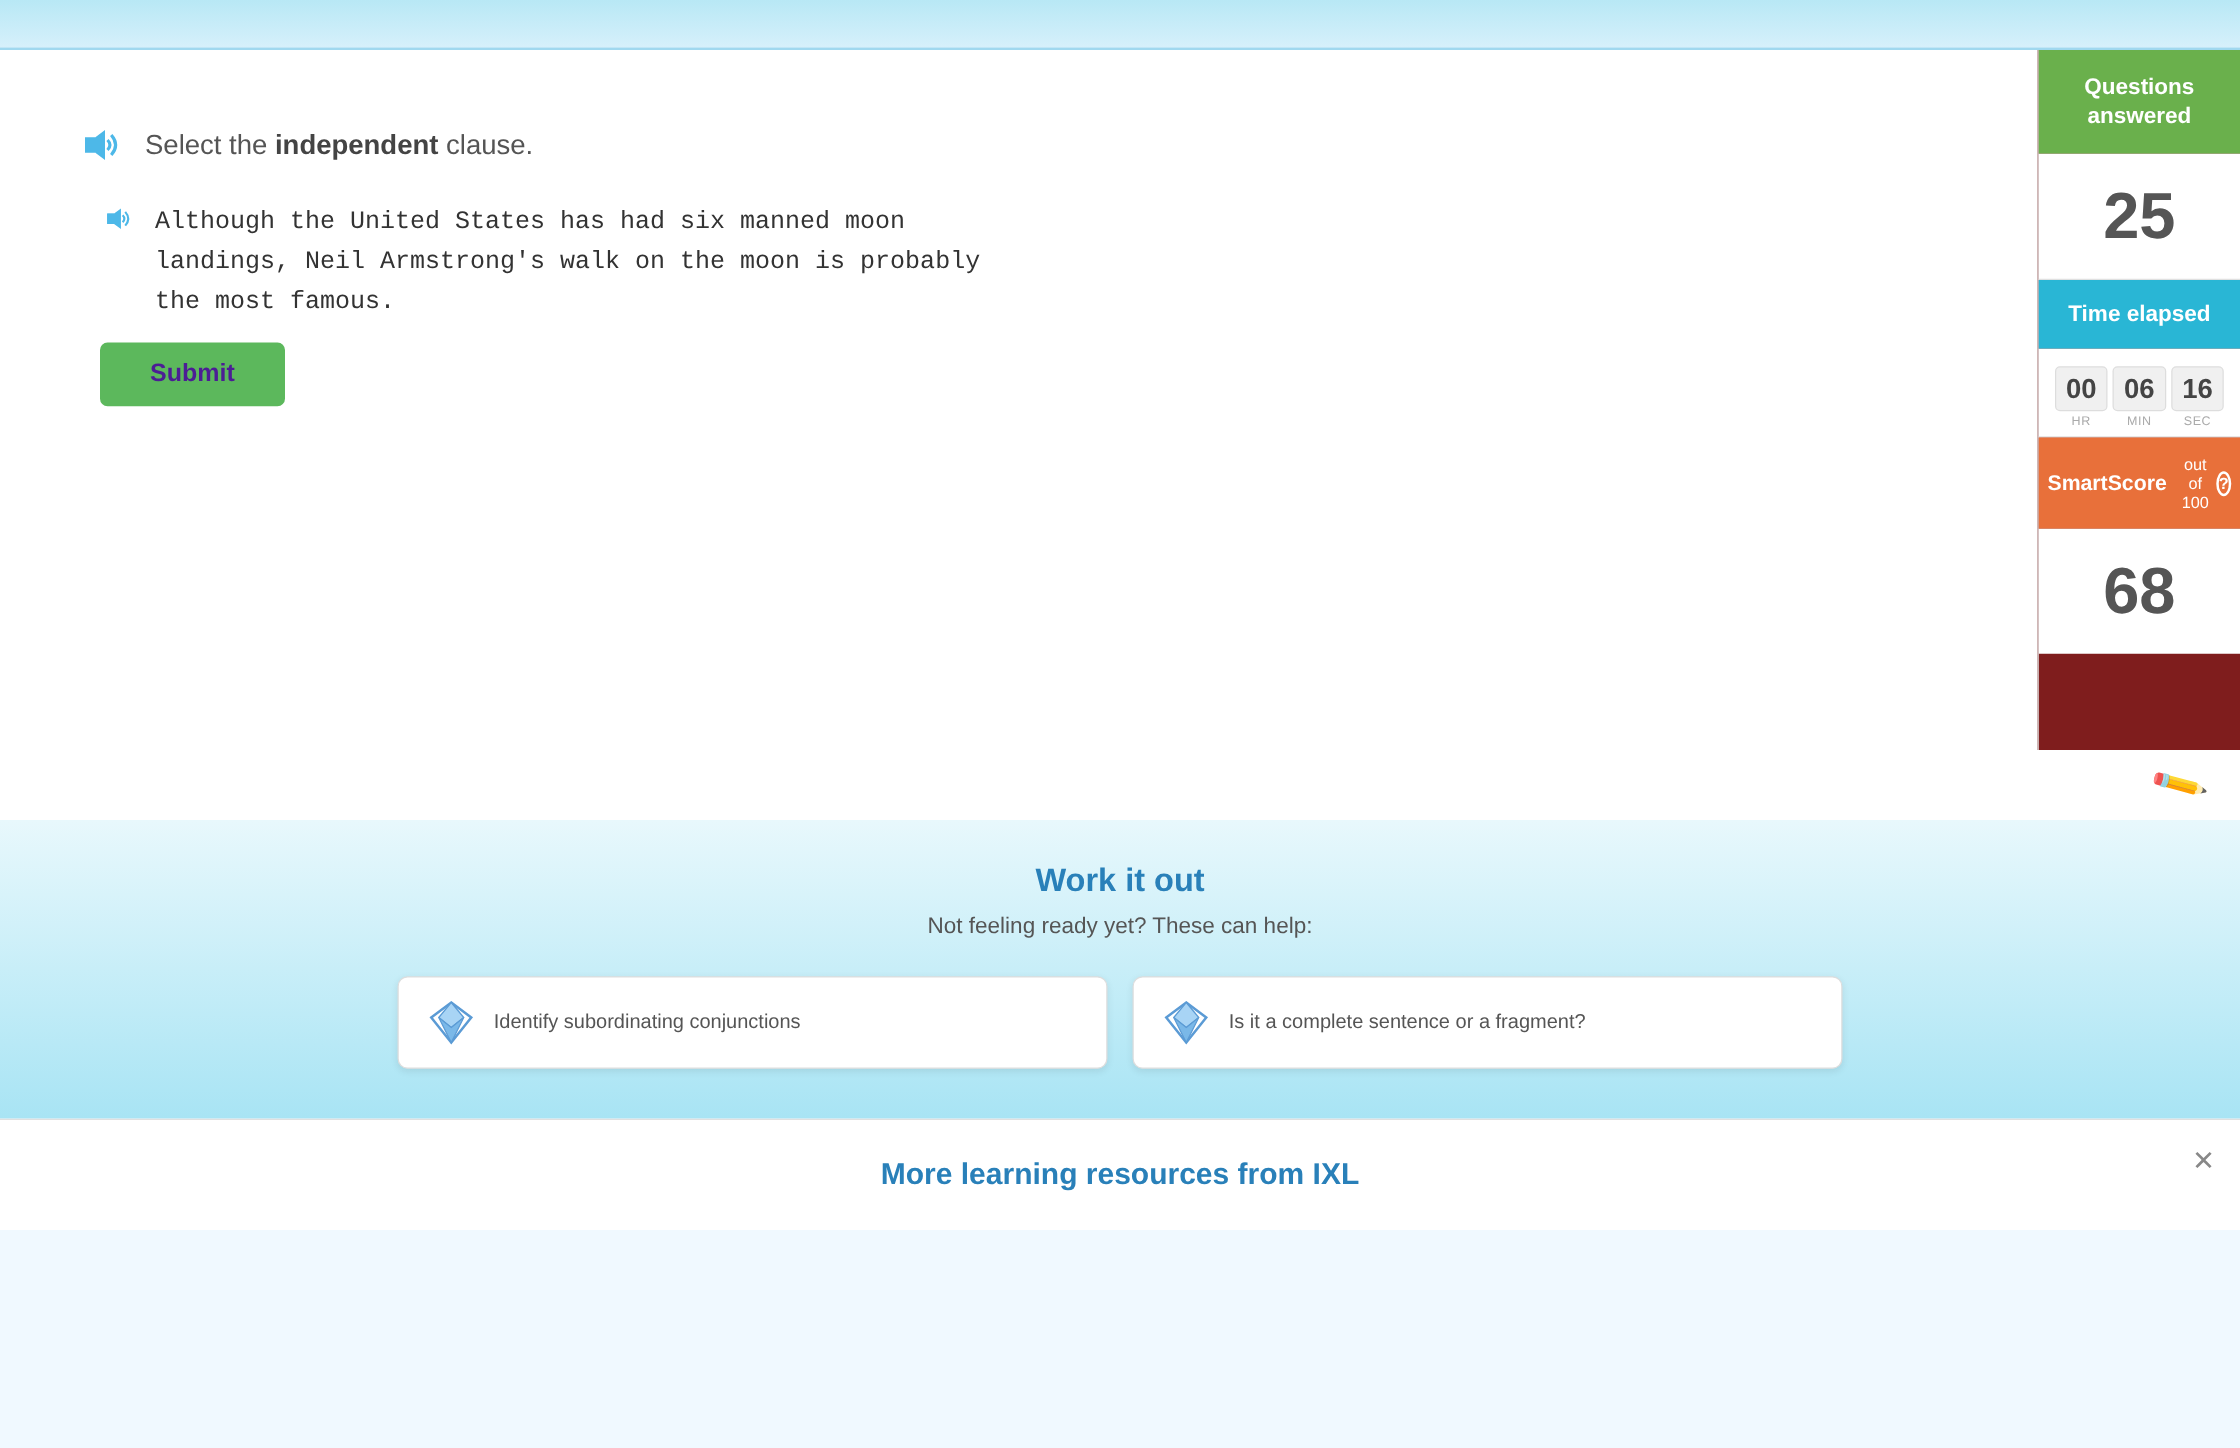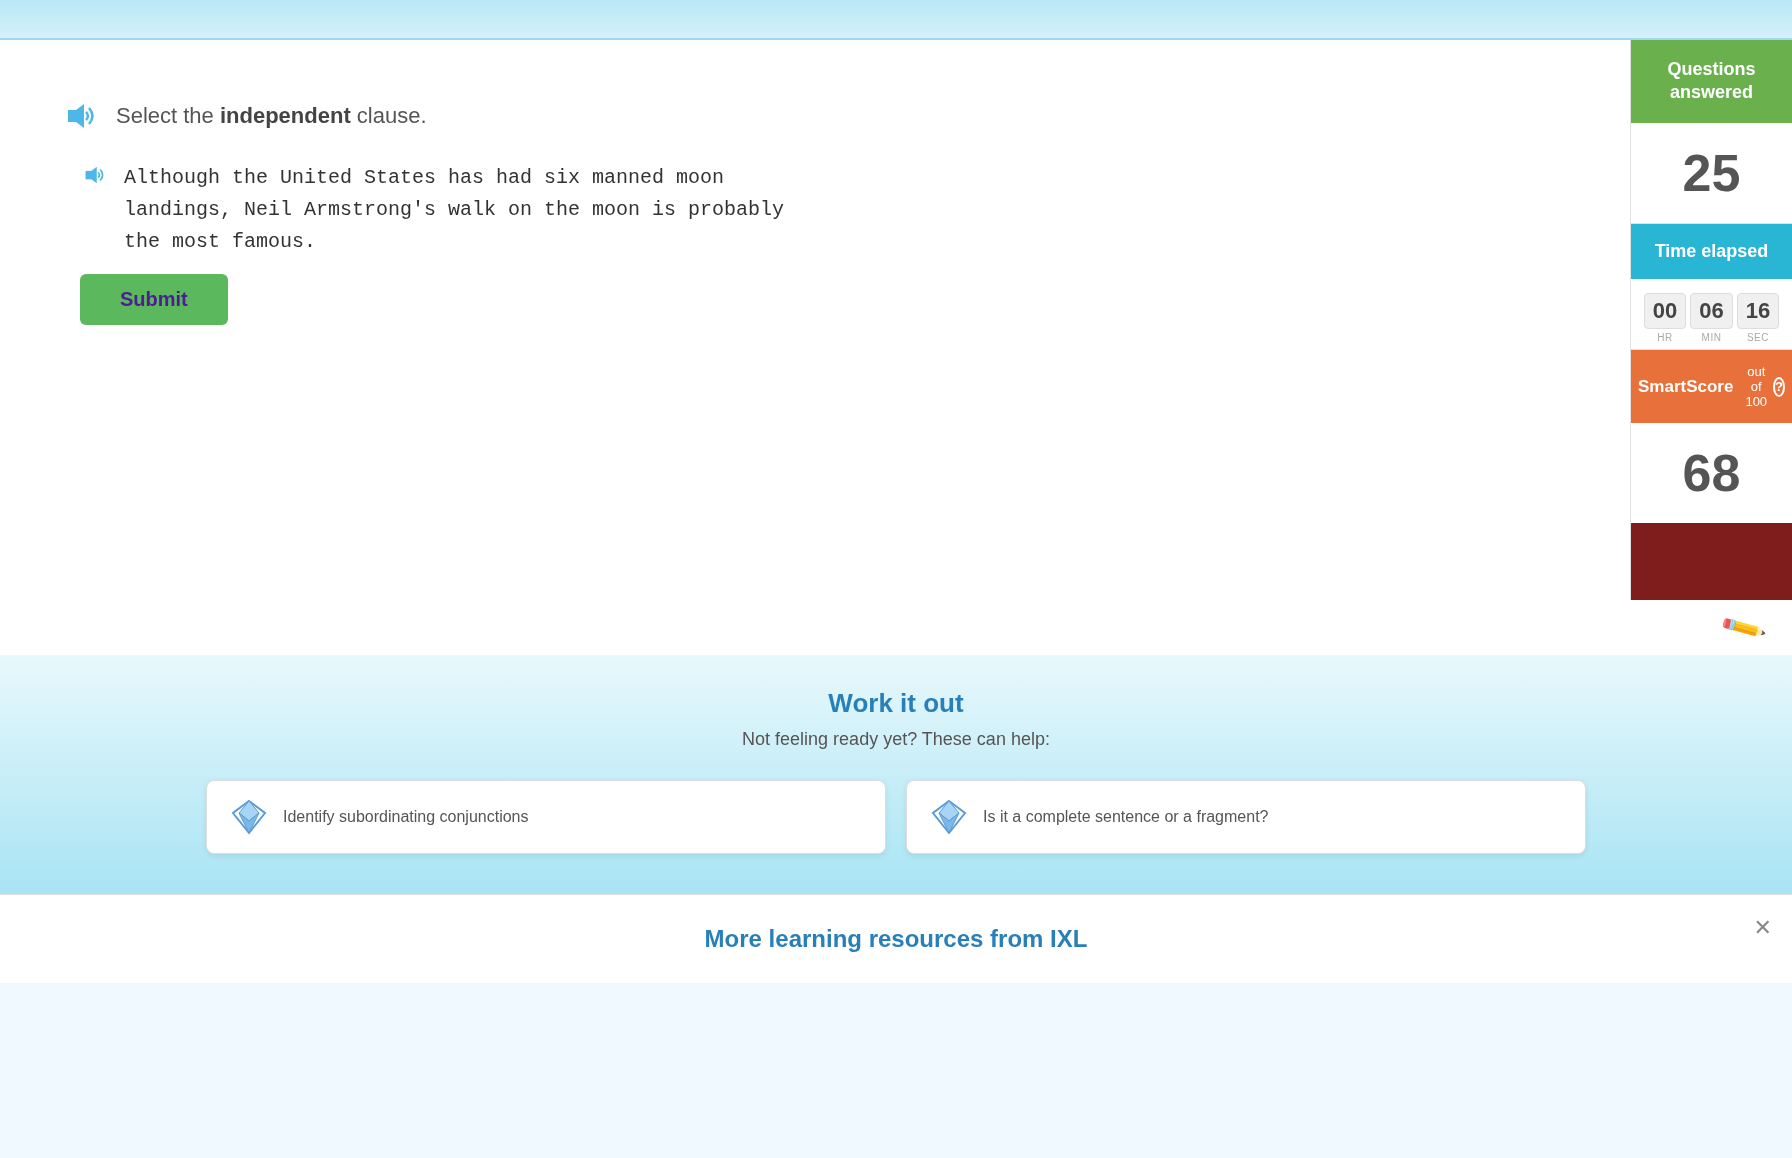--- a/index.html
+++ b/index.html
@@ -242,21 +242,21 @@
     }
 
     .resource-card {
       background: white;
       border: 1px solid #ddd;
       border-radius: 8px;
       padding: 18px 24px;
       display: flex;
       align-items: center;
       gap: 16px;
-      width: 680px;
+      width: 568px;
       cursor: pointer;
       box-shadow: 0 2px 6px rgba(0,0,0,0.08);
     }
 
     .diamond-icon {
       width: 36px;
       height: 36px;
       flex-shrink: 0;
     }
 

